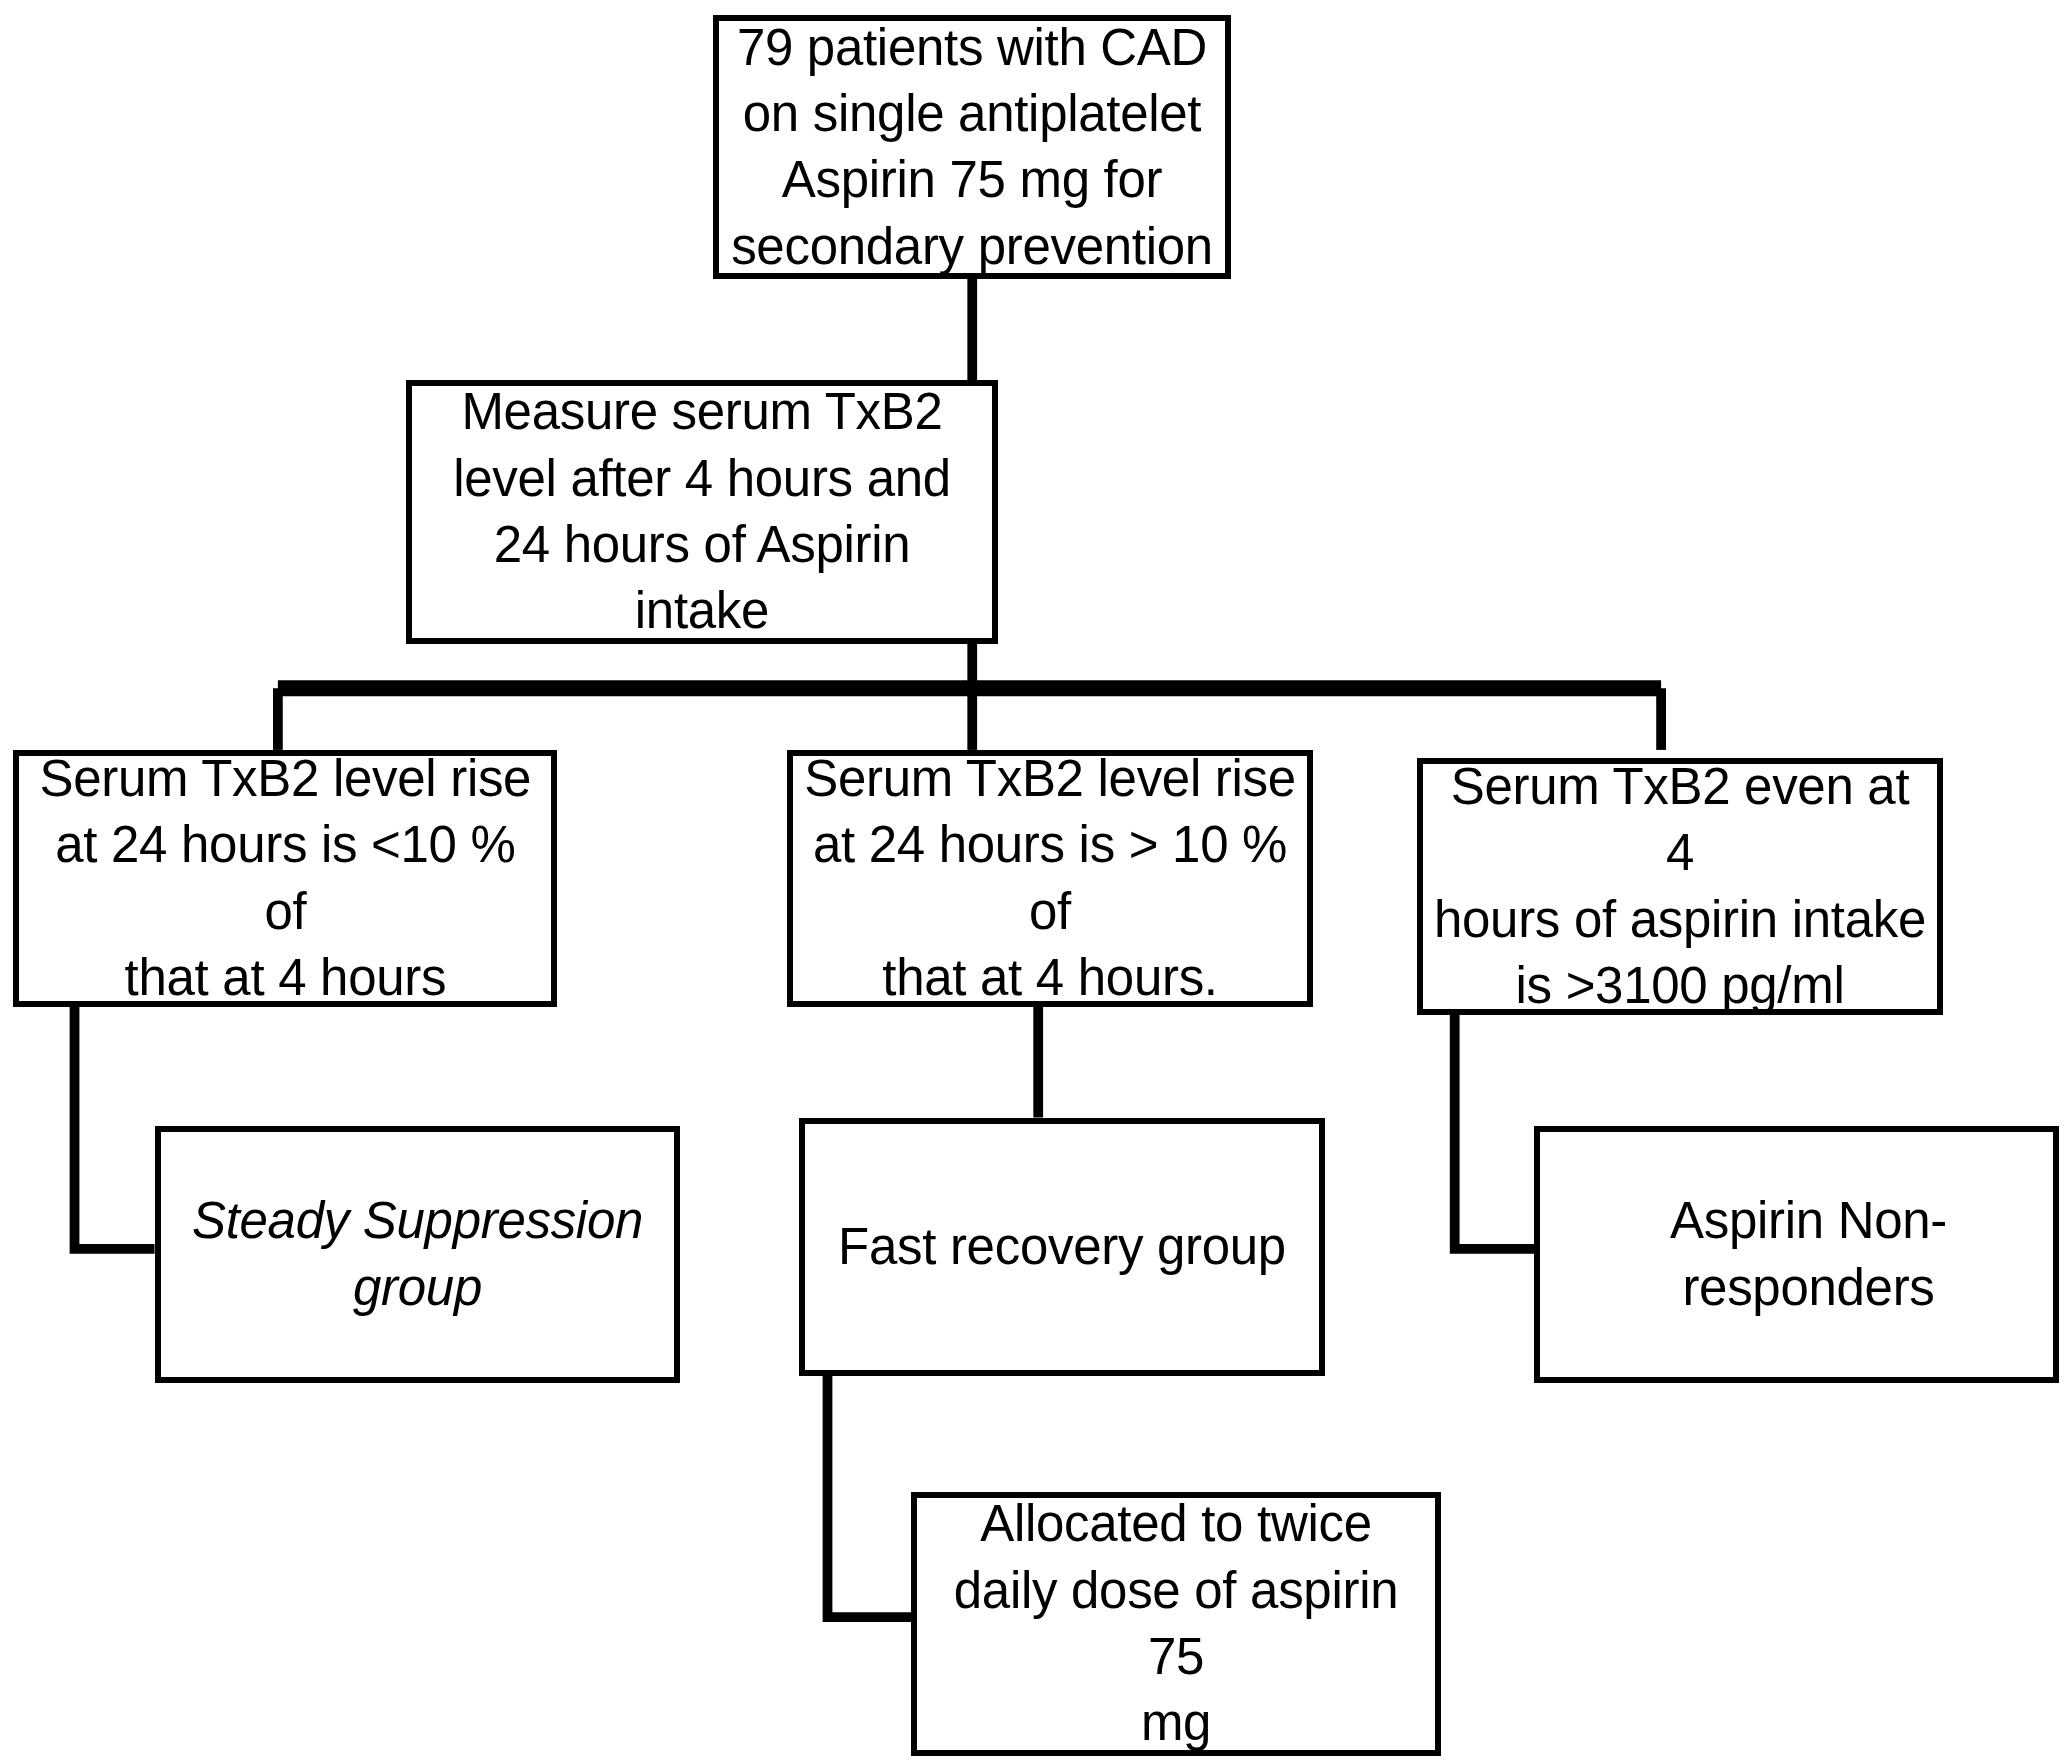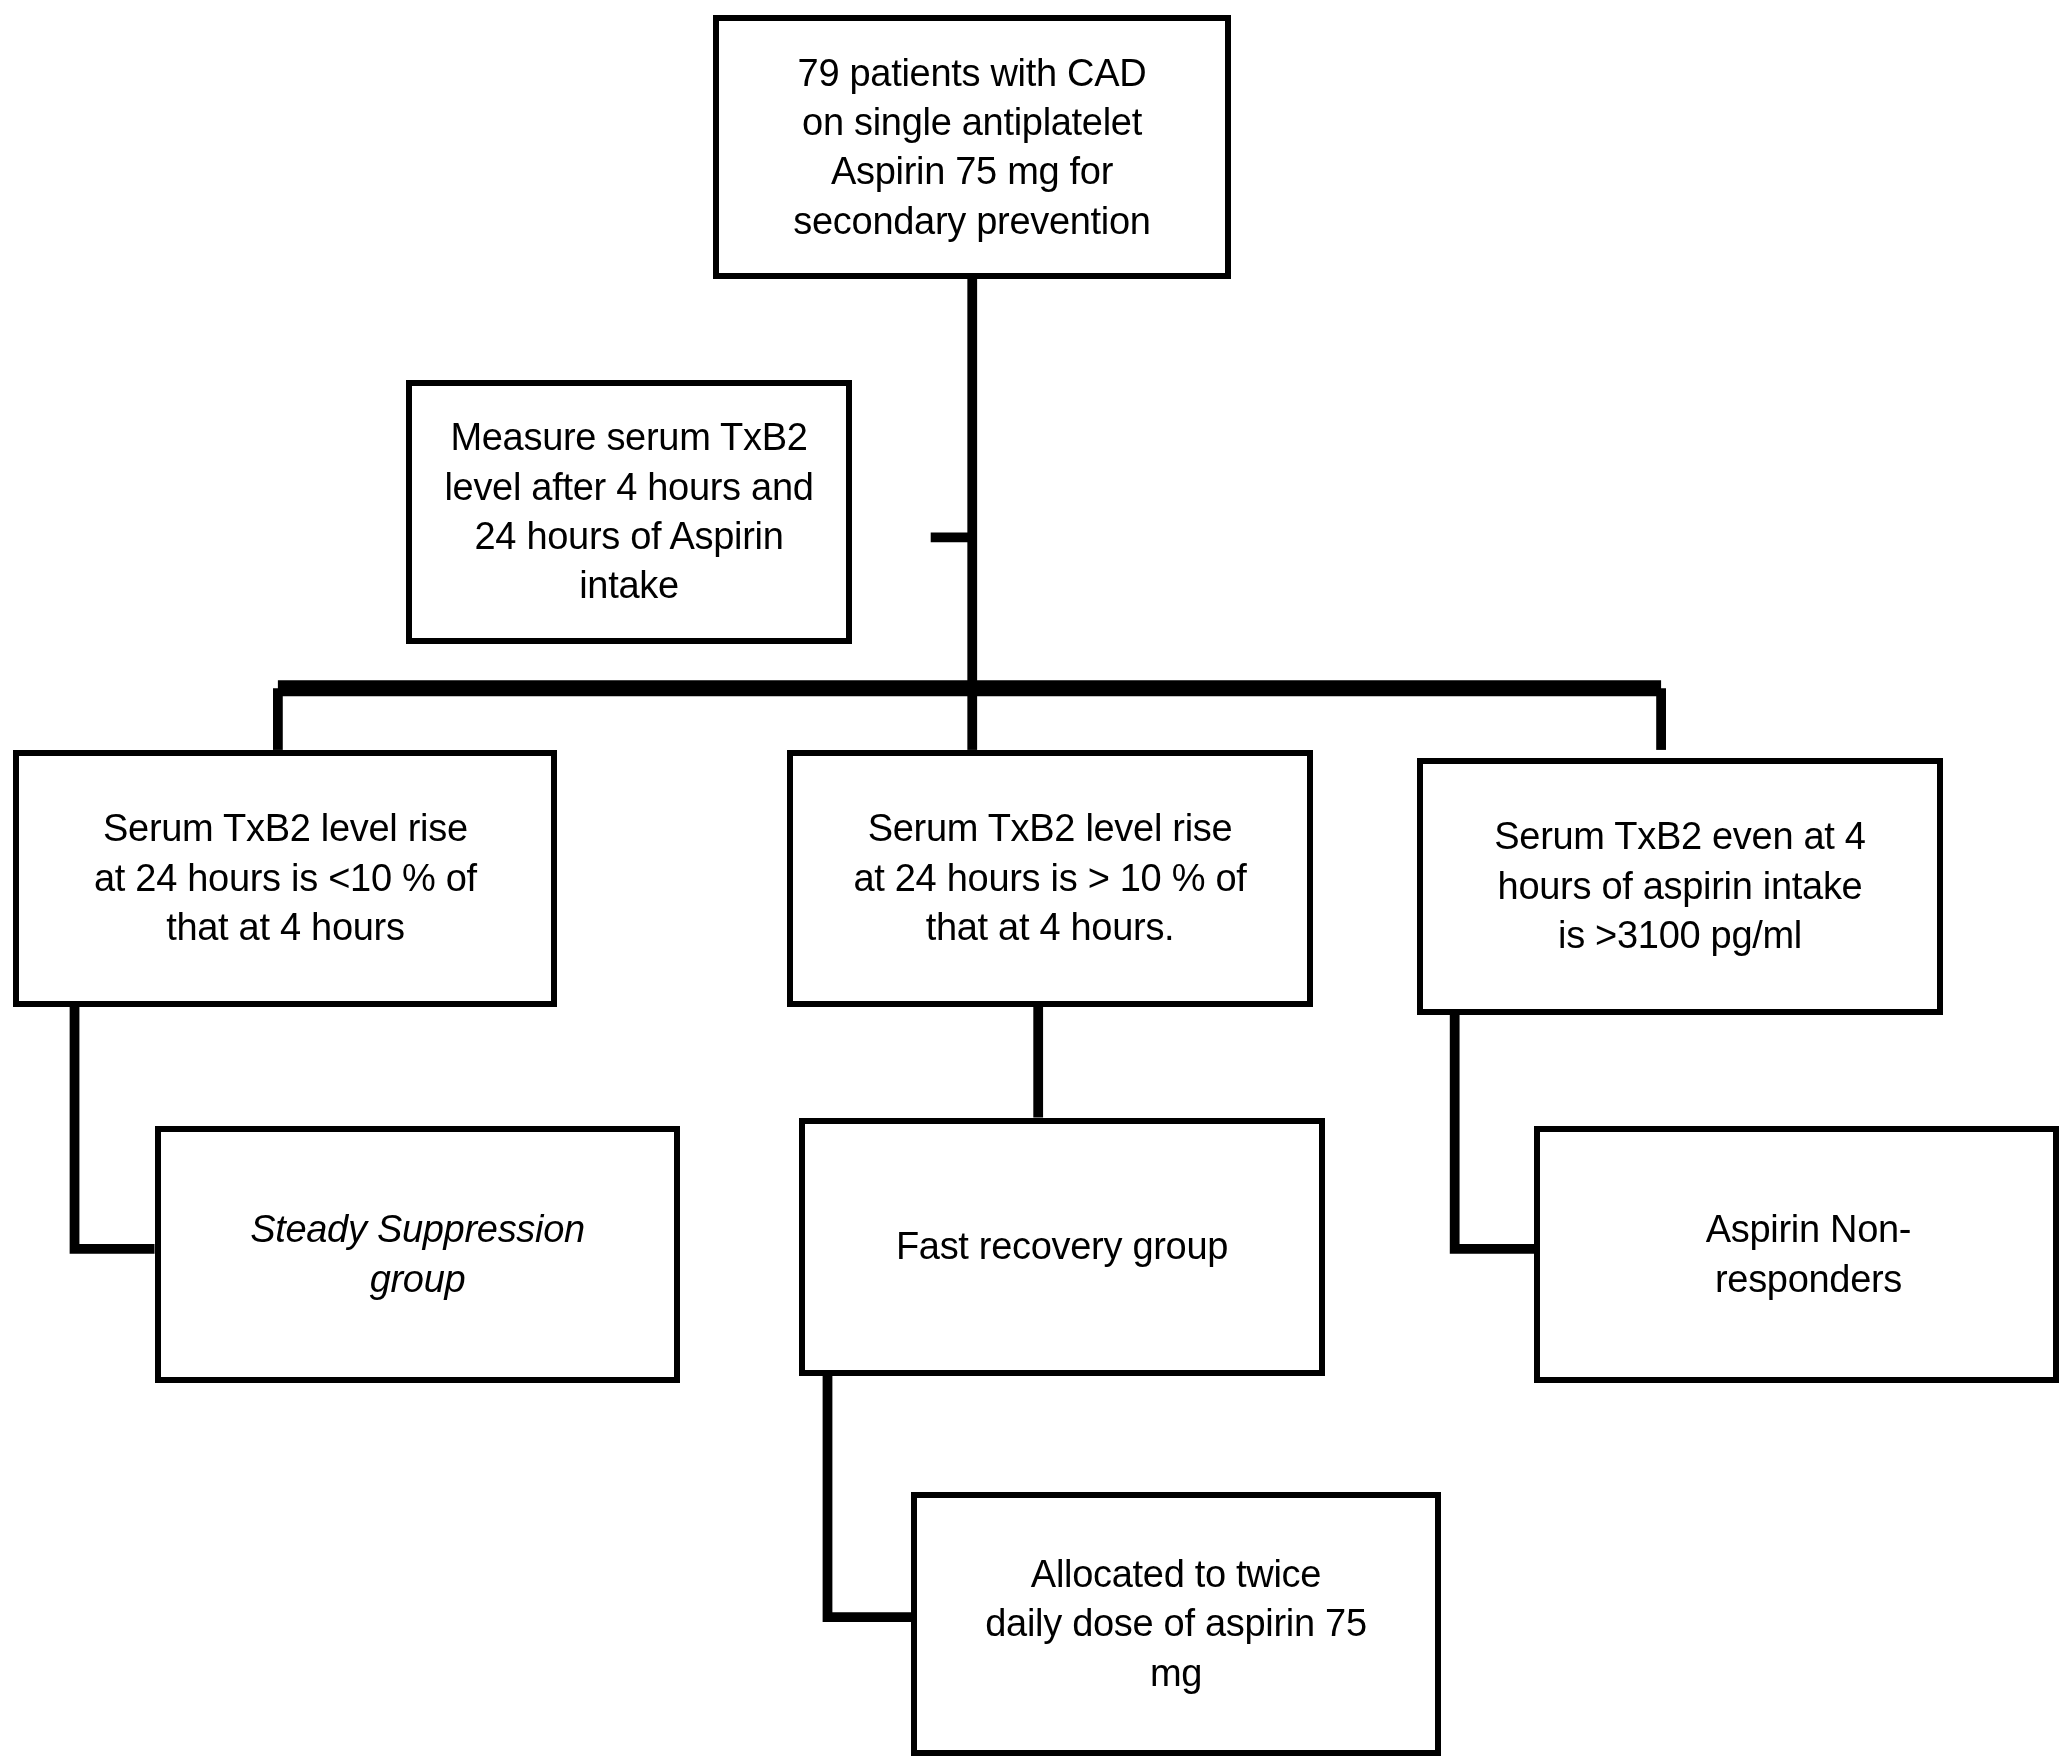--- a/index.html
+++ b/index.html
@@ -25,21 +25,21 @@
     align-items: center;
     justify-content: center;
     z-index: 3;
   }
   .node-label {
     display: block;
     width: 100%;
     text-align: center;
     color: #000000;
     font-family: "Liberation Sans", sans-serif;
-    font-size: 38px;
+    font-size: 51px;
     line-height: 1.30;
     font-weight: 400;
     letter-spacing: -0.3px;
     padding: 0 8.6px;
     box-sizing: border-box;
     white-space: pre-line;
   }
   .connectors {
     position: absolute;
     left: 0;
@@ -92,21 +92,21 @@
     <path class="conn-line" d="M 1355 2252 L 1355 2648 L 1492 2648"></path>
   </svg>
 
   <div class="node" style="left:713px; top:15.3px; width:518px; height:264px;">
     <span class="node-label">79 patients with CAD
 on single antiplatelet
 Aspirin 75 mg for
 secondary prevention</span>
   </div>
 
-  <div class="node" style="left:406px; top:380px; width:446px; height:264px;">
+  <div class="node" style="left:406px; top:380px; width:592px; height:264px;">
     <span class="node-label">Measure serum TxB2
 level after 4 hours and
 24 hours of Aspirin
 intake</span>
   </div>
 
   <div class="node" style="left:13.4px; top:750px; width:544px; height:257px;">
     <span class="node-label">Serum TxB2 level rise
 at 24 hours is &lt;10 % of
 that at 4 hours</span>

